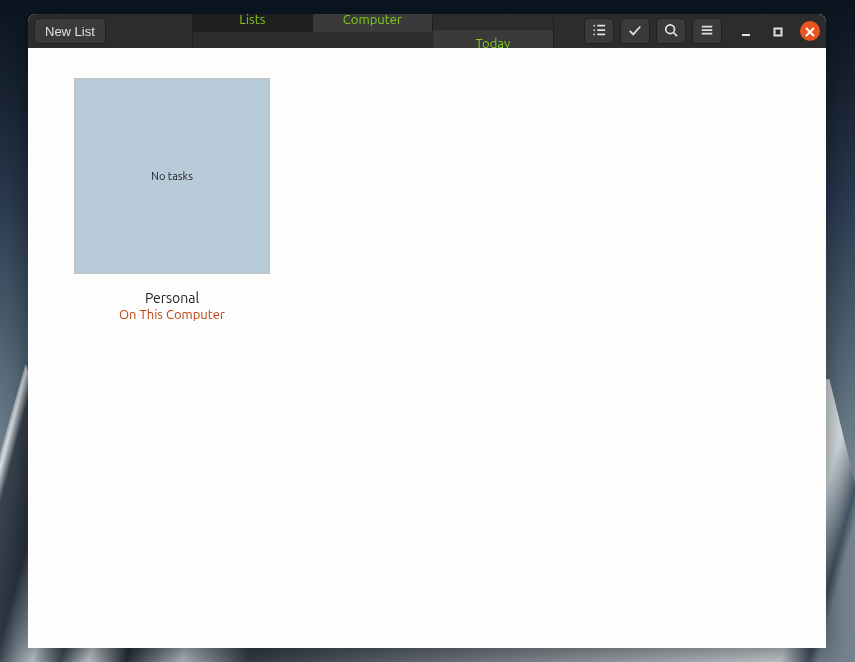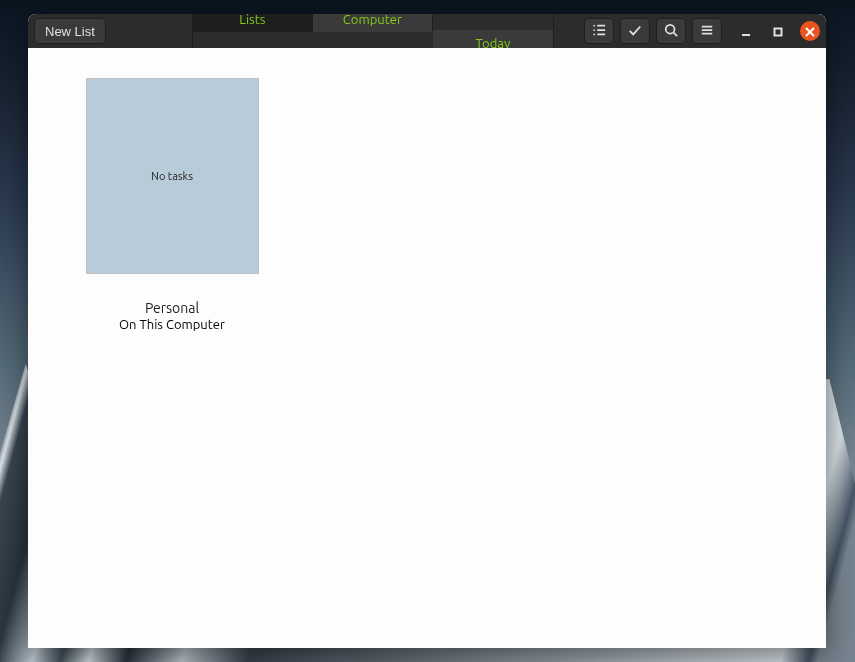--- a/index.html
+++ b/index.html
@@ -124,38 +124,38 @@
       gap: 20px;
     }
     .list-card {
       width: 196px;
       display: flex;
       flex-direction: column;
       align-items: center;
       cursor: pointer;
     }
     .card-tile {
-      width: 173px;
+      width: 196px;
       height: 196px;
       background: #b8cbd9;
       border: 1px solid #c0c0c0;
       display: flex;
       align-items: center;
       justify-content: center;
       font-size: 11px;
       color: #222;
     }
     .card-title {
-      margin-top: 26px;
+      margin-top: 16px;
       font-size: 14px;
       color: #222;
     }
     .card-subtitle {
       font-size: 13px;
-      color: #000000;
+      color: #c2410c;
       margin-top: 1px;
     }
   </style>
 </head>
 <body>
 
 <div class="wallpaper"></div>
 
 <div class="window">
   <div class="titlebar">

